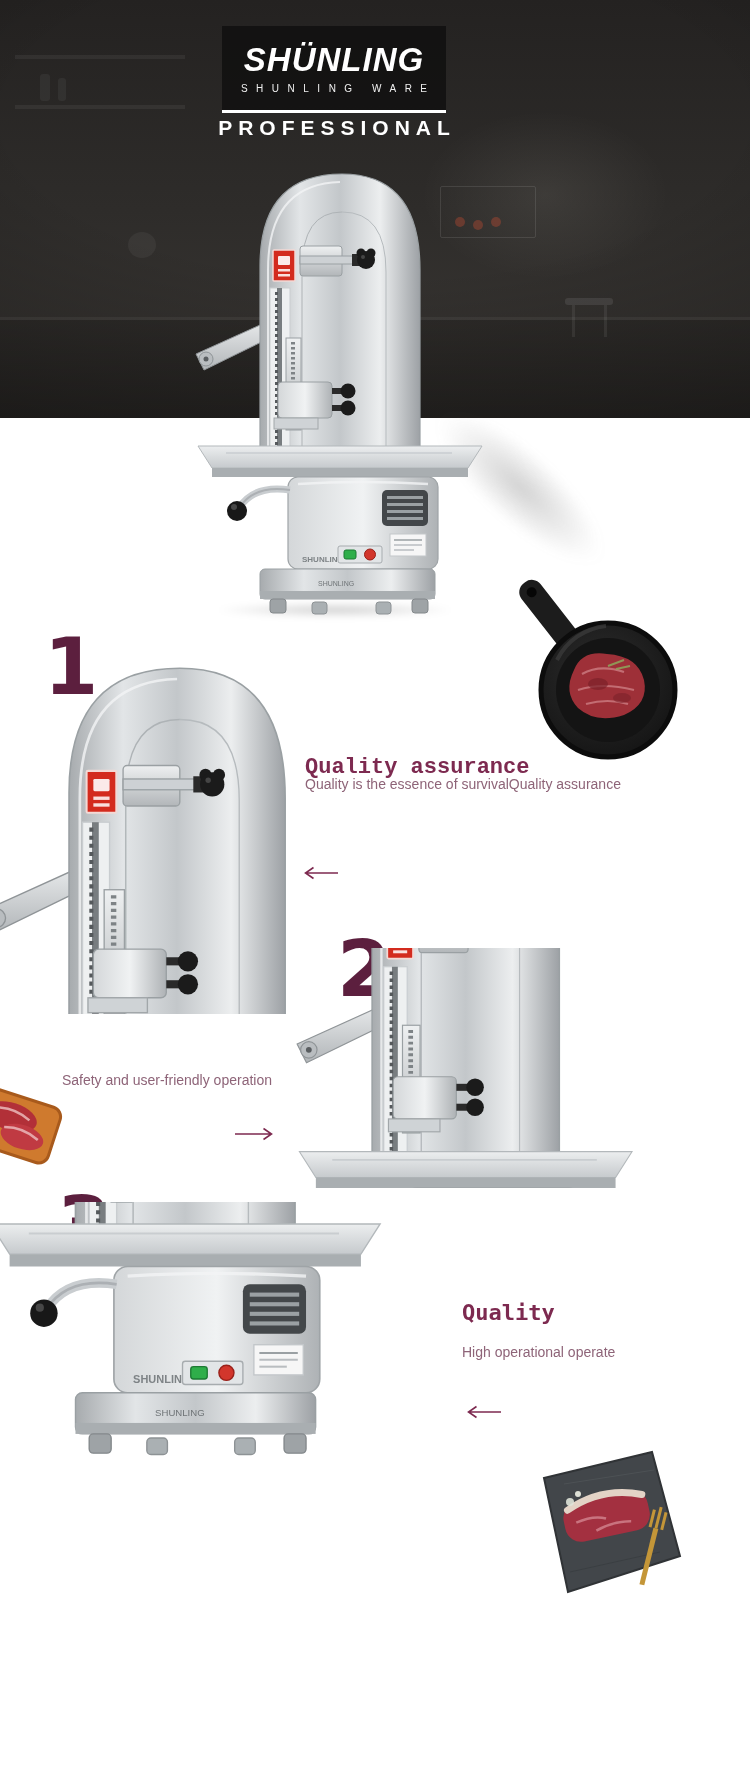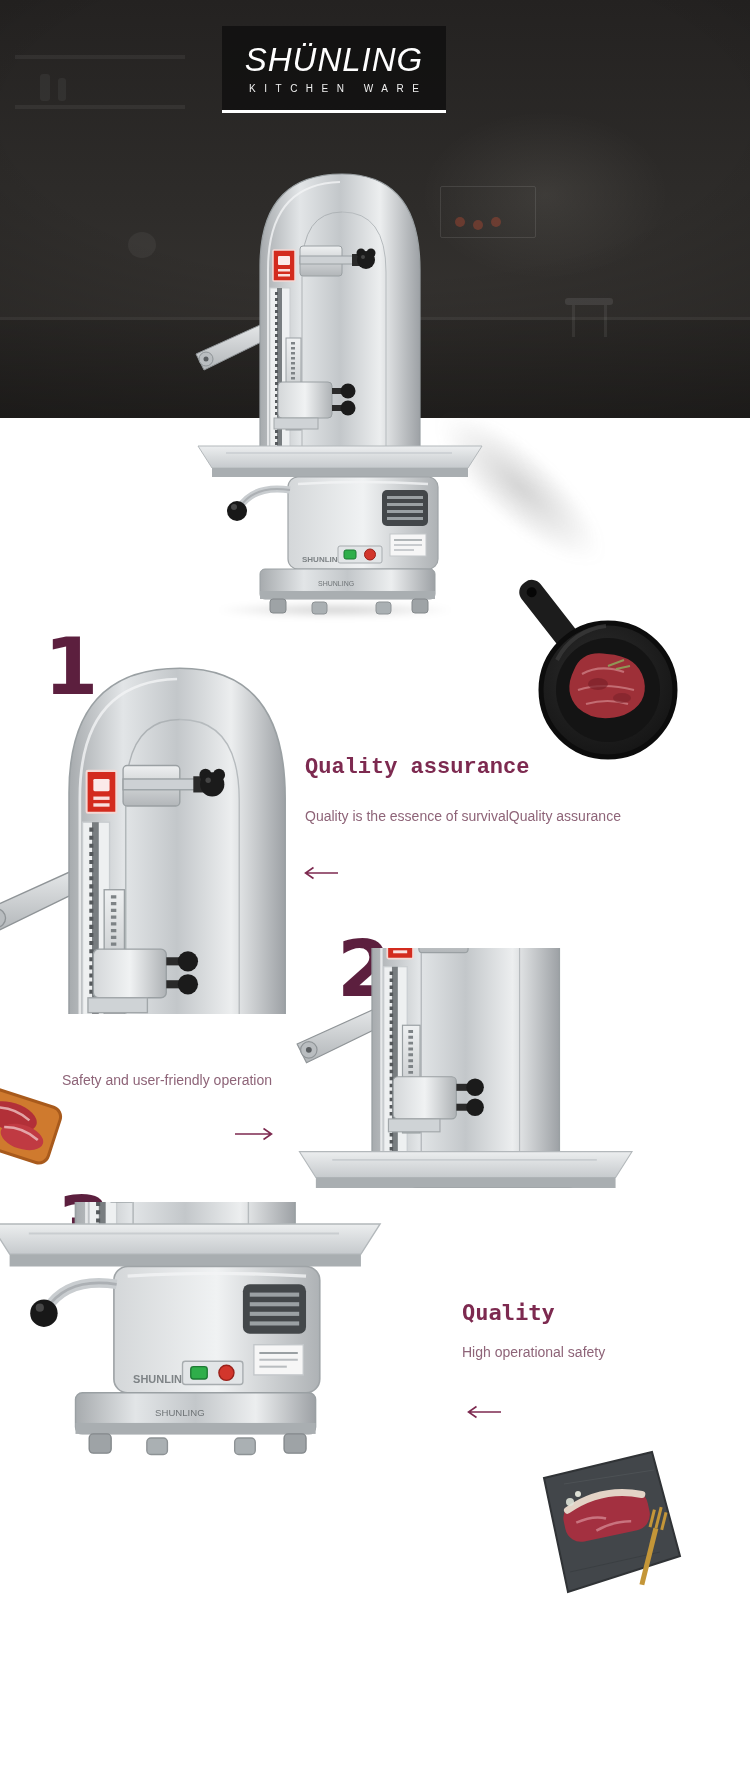--- a/index.html
+++ b/index.html
@@ -21,21 +21,21 @@
   .bg-tomato { width:10px; height:10px; border-radius:50%; background:rgba(195,75,50,.38); }
   .bg-counter { left:0; top:320px; width:750px; height:98px;
     background:linear-gradient(180deg, rgba(0,0,0,.14), rgba(0,0,0,.32)); }
   .bg-counterline { left:0; top:317px; width:750px; height:3px; background:rgba(255,255,255,.05); }
   .bg-stool-seat { left:565px; top:298px; width:48px; height:7px; border-radius:3px; background:rgba(255,255,255,.09); }
   .bg-stool-leg { width:3px; height:32px; background:rgba(255,255,255,.07); top:305px; }
 
   
   .logo-box { position:absolute; left:222px; top:26px; width:224px; height:84px;
     background:rgba(8,8,8,.62); display:flex; flex-direction:column; align-items:center; justify-content:center; }
-  .logo-name { color:#fff; font-weight:normal; font-style:italic; font-size:33px; letter-spacing:1px; line-height:1; }
+  .logo-name { color:#fff; font-weight:bold; font-style:italic; font-size:33px; letter-spacing:1px; line-height:1; }
   .logo-series { margin-top:8px; color:#f0f0f0; font-size:10px; letter-spacing:8.5px; text-indent:8.5px; line-height:1; }
   .logo-line { position:absolute; left:222px; top:110px; width:224px; height:3px; background:#fff; }
   .logo-tagline { position:absolute; left:212px; top:116px; width:244px; text-align:center; color:#fff;
     font-weight:bold; font-size:21px; letter-spacing:6px; text-indent:6px; }
 
   
   .hero-machine { position:absolute; left:190px; top:150px; width:300px; height:470px; }
   .machine-shadow { position:absolute; left:425px; top:412px; width:190px; height:150px;
     background:radial-gradient(closest-side, rgba(105,105,105,.30), rgba(105,105,105,0) 78%);
     transform:rotate(42deg) scale(1.35,.6); filter:blur(7px); }
@@ -55,21 +55,21 @@
     font-size:78px; line-height:1; color:#5c1f3e; }
   .num-1 { left:44px; top:628px; }
   .num-2 { left:337px; top:930px; }
   .num-3 { left:57px; top:1186px; }
   .sec-title { position:absolute; font-family:"DejaVu Sans Mono", monospace; font-weight:bold;
     font-size:22px; color:#7d2a50; letter-spacing:0; white-space:nowrap; }
   .title-1 { left:305px; top:755px;font-family:Liberation Mono, monospace; }
   .title-2 { left:40px; top:1033px; width:232px; text-align:right; }
   .title-3 { left:462px; top:1300px; }
   .sec-sub { position:absolute; font-size:14px; color:#8e6478; white-space:nowrap; }
-  .sub-1 { left:305px; top:808px; }
+  .sub-1 { left:305px; top:776px; }
   .sub-2 { left:20px; top:1072px; width:252px; text-align:right; }
   .sub-3 { left:462px; top:1344px; }
   .arrow { position:absolute; }
   .arrow-1 { left:303px; top:866px; }
   .arrow-2 { left:234px; top:1127px; }
   .arrow-3 { left:466px; top:1405px; }
 </style>
 </head>
 <body>
 
@@ -206,23 +206,24 @@
     </div>
     <div class="bg-el bg-counterline"></div>
     <div class="bg-el bg-counter"></div>
     <div class="bg-el bg-stool-seat"></div>
     <div class="bg-el bg-stool-leg" style="left:572px"></div>
     <div class="bg-el bg-stool-leg" style="left:604px"></div>
   </div>
 
   <div class="logo-box">
     <div class="logo-name">SHÜNLING</div>
-    <div class="logo-series">KITCHEN WARE</div>
+    <div class="logo-series">SHUNLING WARE</div>
   </div>
   <div class="logo-line"></div>
+  <div class="logo-tagline">PROFESSIONAL</div>
 
   <div class="machine-shadow"></div>
   <div class="base-shadow"></div>
 
   <svg class="hero-machine" viewBox="0 0 300 470">
     <use href="#machine-art" xlink:href="#machine-art"></use>
   </svg>
 
   <svg class="skillet" viewBox="0 0 176 232">
     <g>
@@ -268,21 +269,21 @@
       <ellipse cx="34" cy="56" rx="22" ry="12" fill="#c03a42"></ellipse>
       <path d="M0 36 Q18 30 36 38 M14 52 Q32 46 50 54" stroke="#eab8ba" stroke-width="2.5" fill="none" opacity=".85"></path>
     </g>
   </svg>
 
   <div class="big-number num-3">3</div>
   <svg class="crop-3" viewBox="15 280 290 188" preserveAspectRatio="xMinYMid meet">
     <use href="#machine-art" xlink:href="#machine-art"></use>
   </svg>
   <div class="sec-title title-3">Quality</div>
-  <div class="sec-sub sub-3">High operational safety</div>
+  <div class="sec-sub sub-3">High operational operate</div>
   <svg class="arrow arrow-3" width="36" height="14" viewBox="0 0 36 14">
     <path d="M35 7 H3 M10.5 1.5 L2.5 7 L10.5 12.5" stroke="#7d2a50" stroke-width="1.6" fill="none"></path>
   </svg>
 
   <svg class="slate" viewBox="0 0 152 152">
     <polygon points="10,34 118,8 146,112 34,148" fill="#42464a"></polygon>
     <polygon points="10,34 118,8 146,112 34,148" fill="none" stroke="#303336" stroke-width="2"></polygon>
     <line x1="30" y1="40" x2="120" y2="26" stroke="#54595c" stroke-width="1" opacity=".6"></line>
     <line x1="36" y1="128" x2="126" y2="108" stroke="#393d40" stroke-width="1" opacity=".8"></line>
     <g transform="rotate(-12 74 74)">

